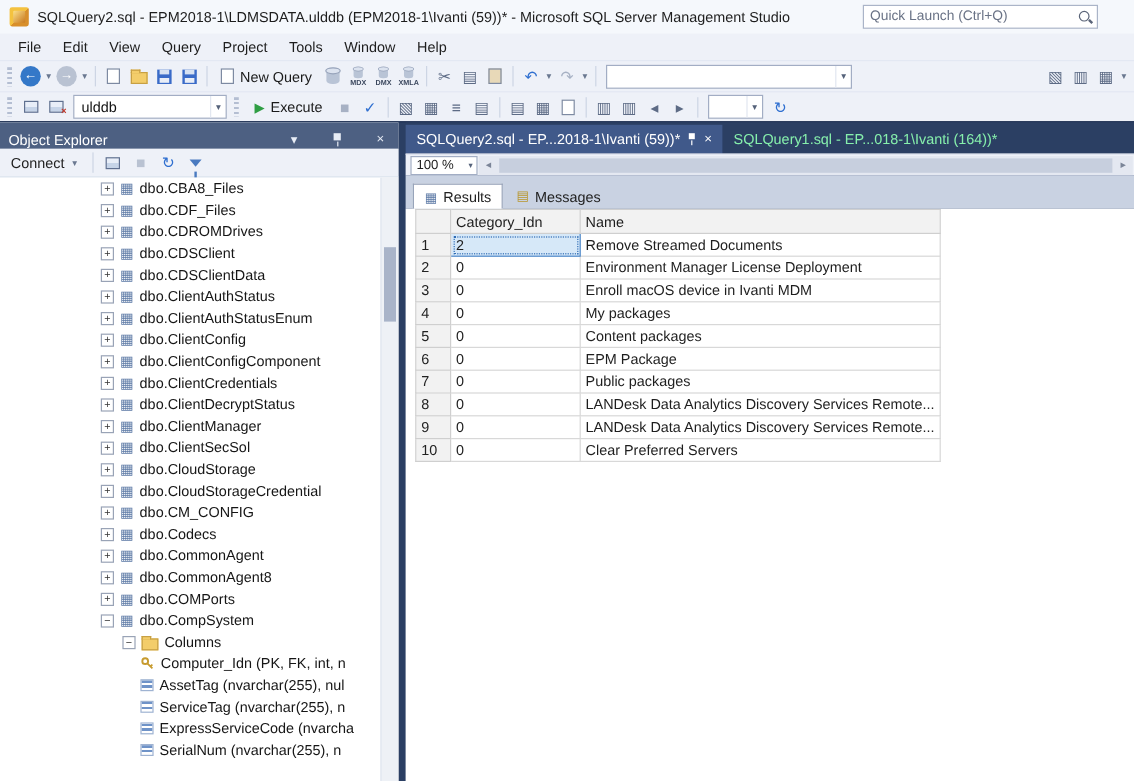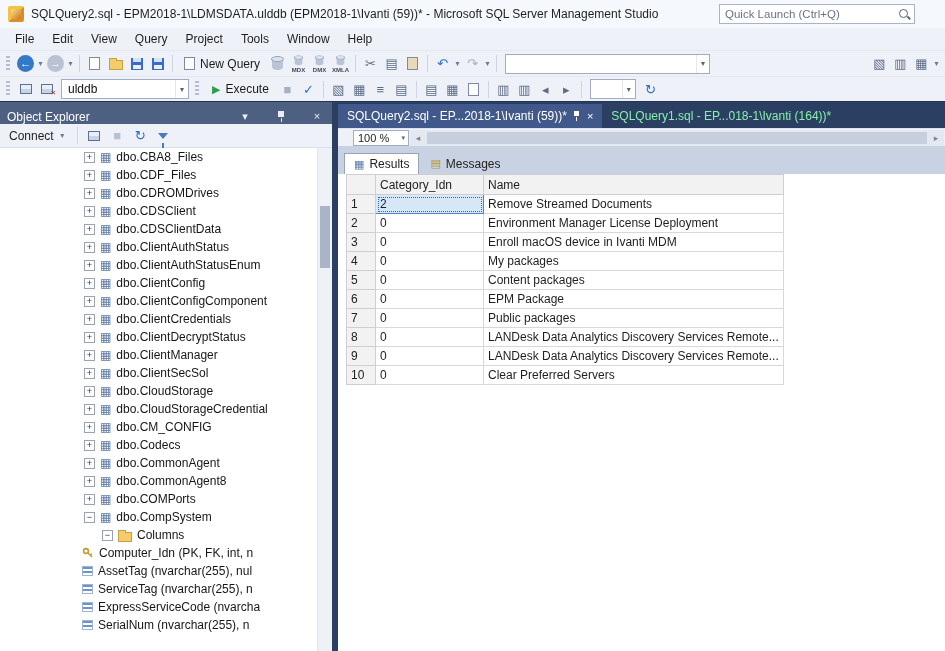--- a/index.html
+++ b/index.html
@@ -78,21 +78,21 @@
   .oe-header .sp{flex:1}
   .oe-hic{width:16px;height:16px;display:flex;align-items:center;justify-content:center;color:#e8edf6;font-size:11px}
   .pin{width:10px;height:13px;position:relative}
   .pin::before{content:"";position:absolute;left:2px;top:1px;width:6px;height:6px;background:#e8edf6}
   .pin::after{content:"";position:absolute;left:4.5px;top:8px;width:1.5px;height:4px;background:#e8edf6}
   .oe-toolbar{height:24px;background:#eef1f8;border-bottom:1px solid #d8dfeb;display:flex;align-items:center;padding:0 5px;gap:2px}
   .connect{display:flex;align-items:center;gap:4px;padding:2px 4px}
   .oe-tree{flex:1;background:#fff;position:relative;overflow:hidden}
   .trow{height:18px;display:flex;align-items:center;gap:5px;padding-left:84px;white-space:nowrap;color:#161616}
   .trow.lvl1{padding-left:102px}
-  .trow.lvl2{padding-left:82px}
+  .trow.lvl2{padding-left:117px}
   .exp{width:11px;height:11px;border:1px solid #99a3b6;background:#fff;font-size:9px;color:#333;flex:0 0 auto;
        display:flex;align-items:center;justify-content:center;line-height:1}
   .tic{color:#5d7aa6;font-size:12px;flex:0 0 auto}
   .colic{width:11px;height:10px;flex:0 0 auto;border:1px solid #9fb3d2;
          background:repeating-linear-gradient(180deg,#6f93c8 0 2px,#fff 2px 4px)}
   .oe-scroll{position:absolute;right:0;top:0;bottom:0;width:15px;background:#eef1f6;border-left:1px solid #dfe4ee}
   .oe-thumb{position:absolute;left:2px;right:2px;top:58px;height:62px;background:#a9b4c9}
 
   
   .doc{flex:1;display:flex;flex-direction:column;margin-left:6px;min-width:0}
@@ -103,21 +103,21 @@
   .tpin{width:8px;height:12px;position:relative}
   .tpin::before{content:"";position:absolute;left:1px;top:1px;width:5px;height:5px;background:#fff}
   .tpin::after{content:"";position:absolute;left:3px;top:6.5px;width:1.5px;height:4px;background:#fff}
   .editor{height:264px;background:#fff;position:relative;font-family:"DejaVu Sans Mono","Liberation Mono",monospace;font-size:13px}
   .ed-margin{position:absolute;left:0;top:0;bottom:0;width:22px;background:#e9ecf2;border-right:1px solid #e0e4eb}
   .code{position:absolute;left:28px;top:5px;white-space:pre}
   .kw{color:#0000ff}
   .idn{color:#000}
   .caret{display:inline-block;width:1px;height:14px;background:#000;vertical-align:text-bottom}
   .ed-bottom{height:18px;background:#eef1f8;display:flex;align-items:center;border-top:1px solid #dde2ee}
-  .zoom{width:56px;height:16px;margin-left:15px;background:#fff;border:1px solid #a2adc4;display:flex;align-items:center;font-size:11px;padding-left:4px}
+  .zoom{width:56px;height:16px;margin-left:4px;background:#fff;border:1px solid #a2adc4;display:flex;align-items:center;font-size:11px;padding-left:4px}
   .zoom .dd2{margin-left:auto;font-size:7px;color:#55627a;padding-right:3px}
   .hscroll{flex:1;height:16px;display:flex;align-items:center;margin:0 1px;background:#e4e8f1}
   .harrow{width:16px;text-align:center;color:#7b8598;font-size:9px}
   .hthumb{flex:1;height:12px;background:#c7cfde;margin:0 1px}
   .gapbar{height:4px;background:#c9d2e2}
   .rtabs{height:24px;background:#c9d2e2;display:flex;align-items:flex-end;padding-left:6px;gap:2px}
   .rtab{height:21px;display:flex;align-items:center;gap:5px;padding:0 9px;color:#222}
   .rtab.active{background:#fff;border:1px solid #98a4ba;border-bottom:0}
   .ric{font-size:11px;color:#5d7aa6}
   .ric.msg{color:#b8962e}

